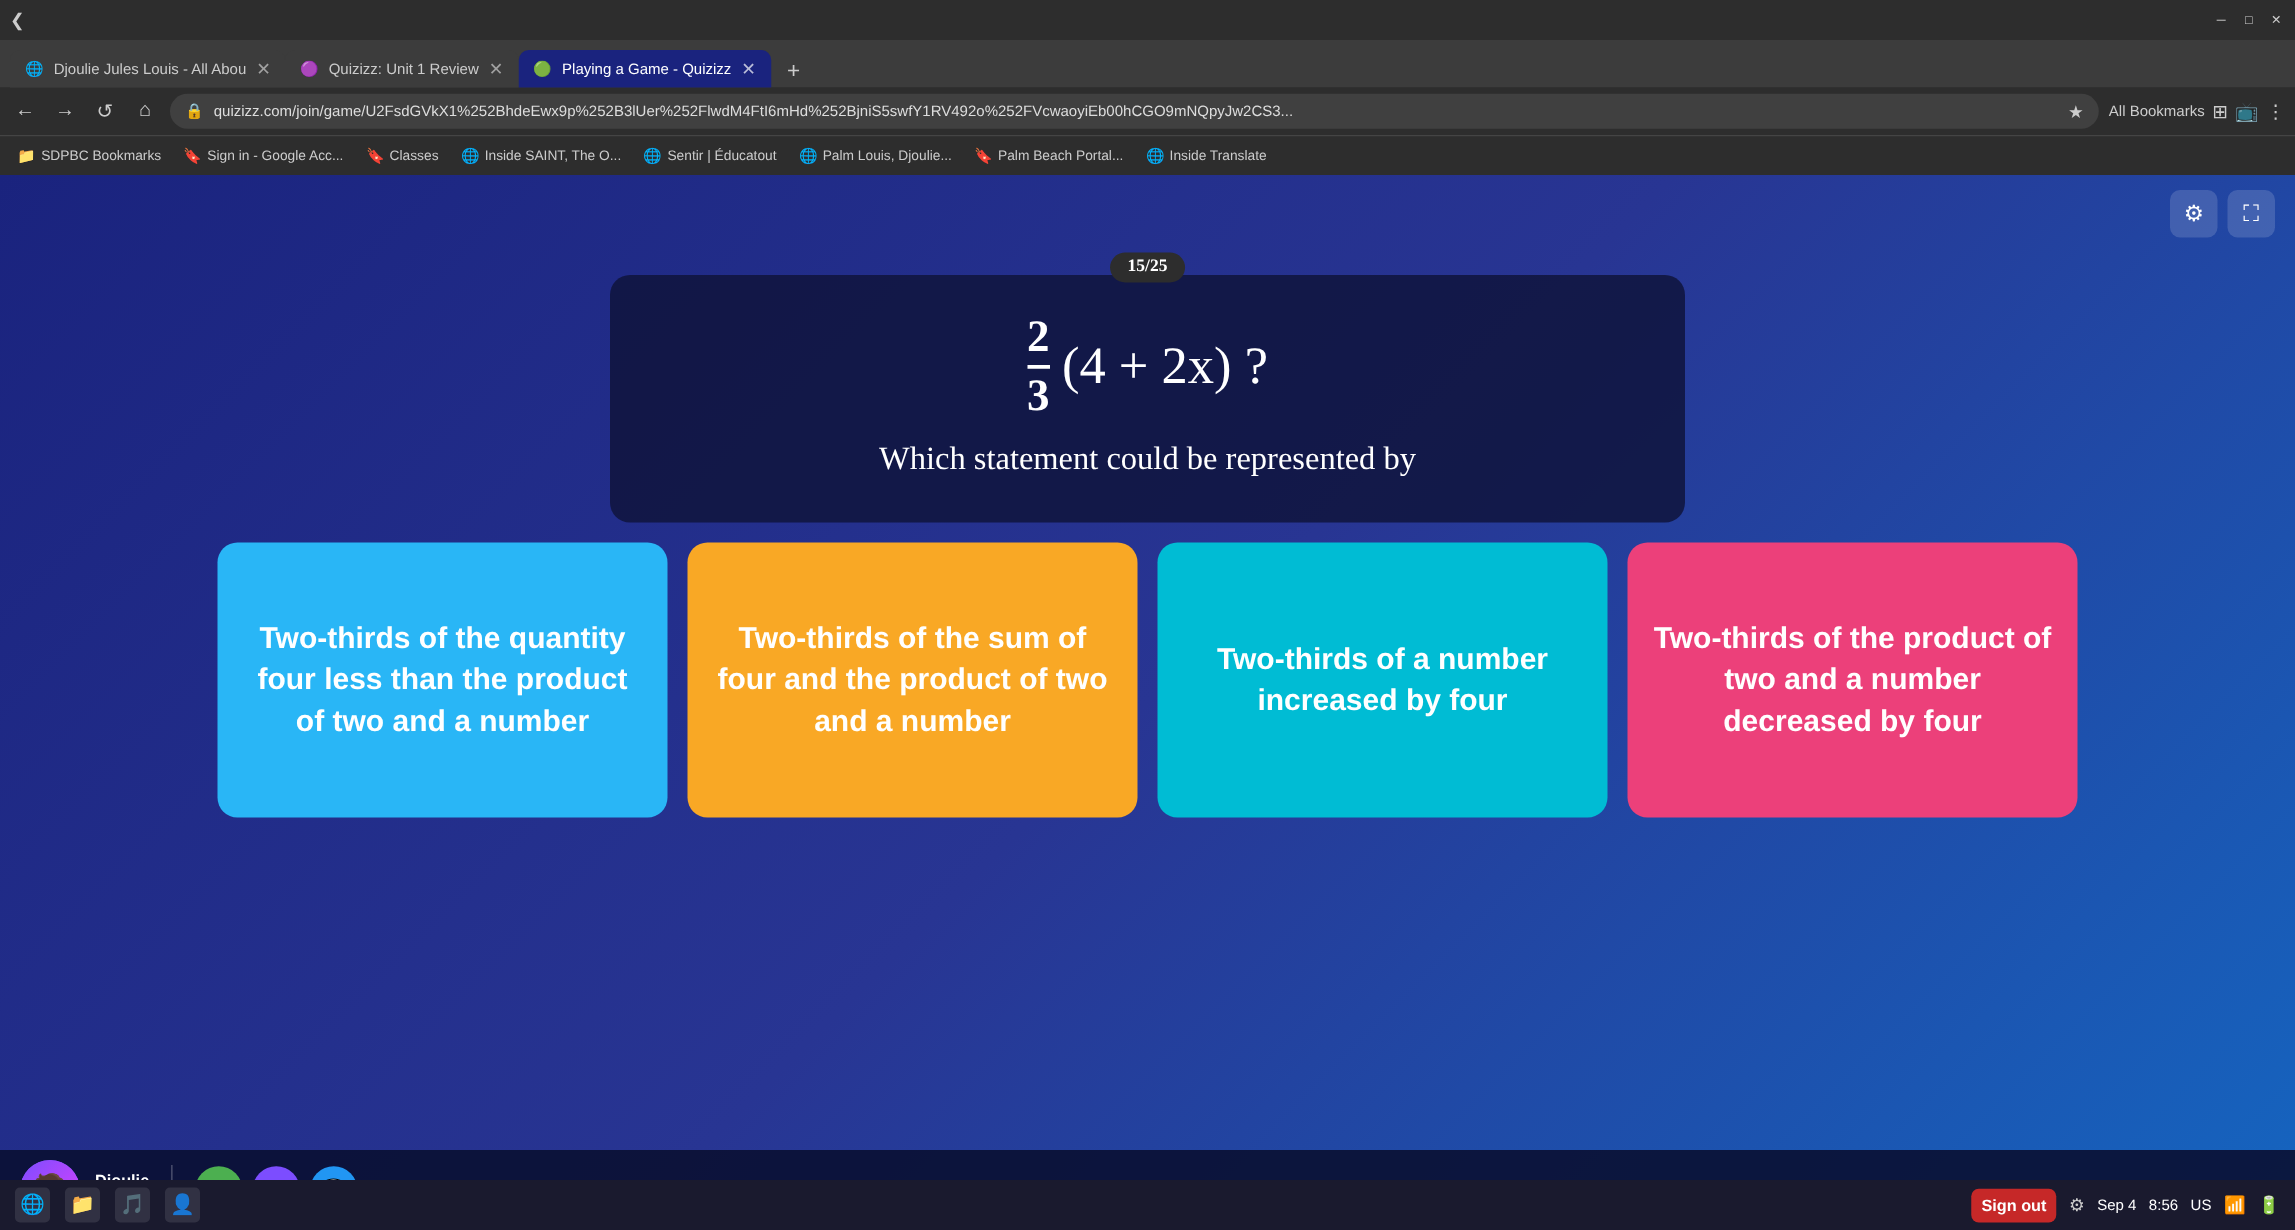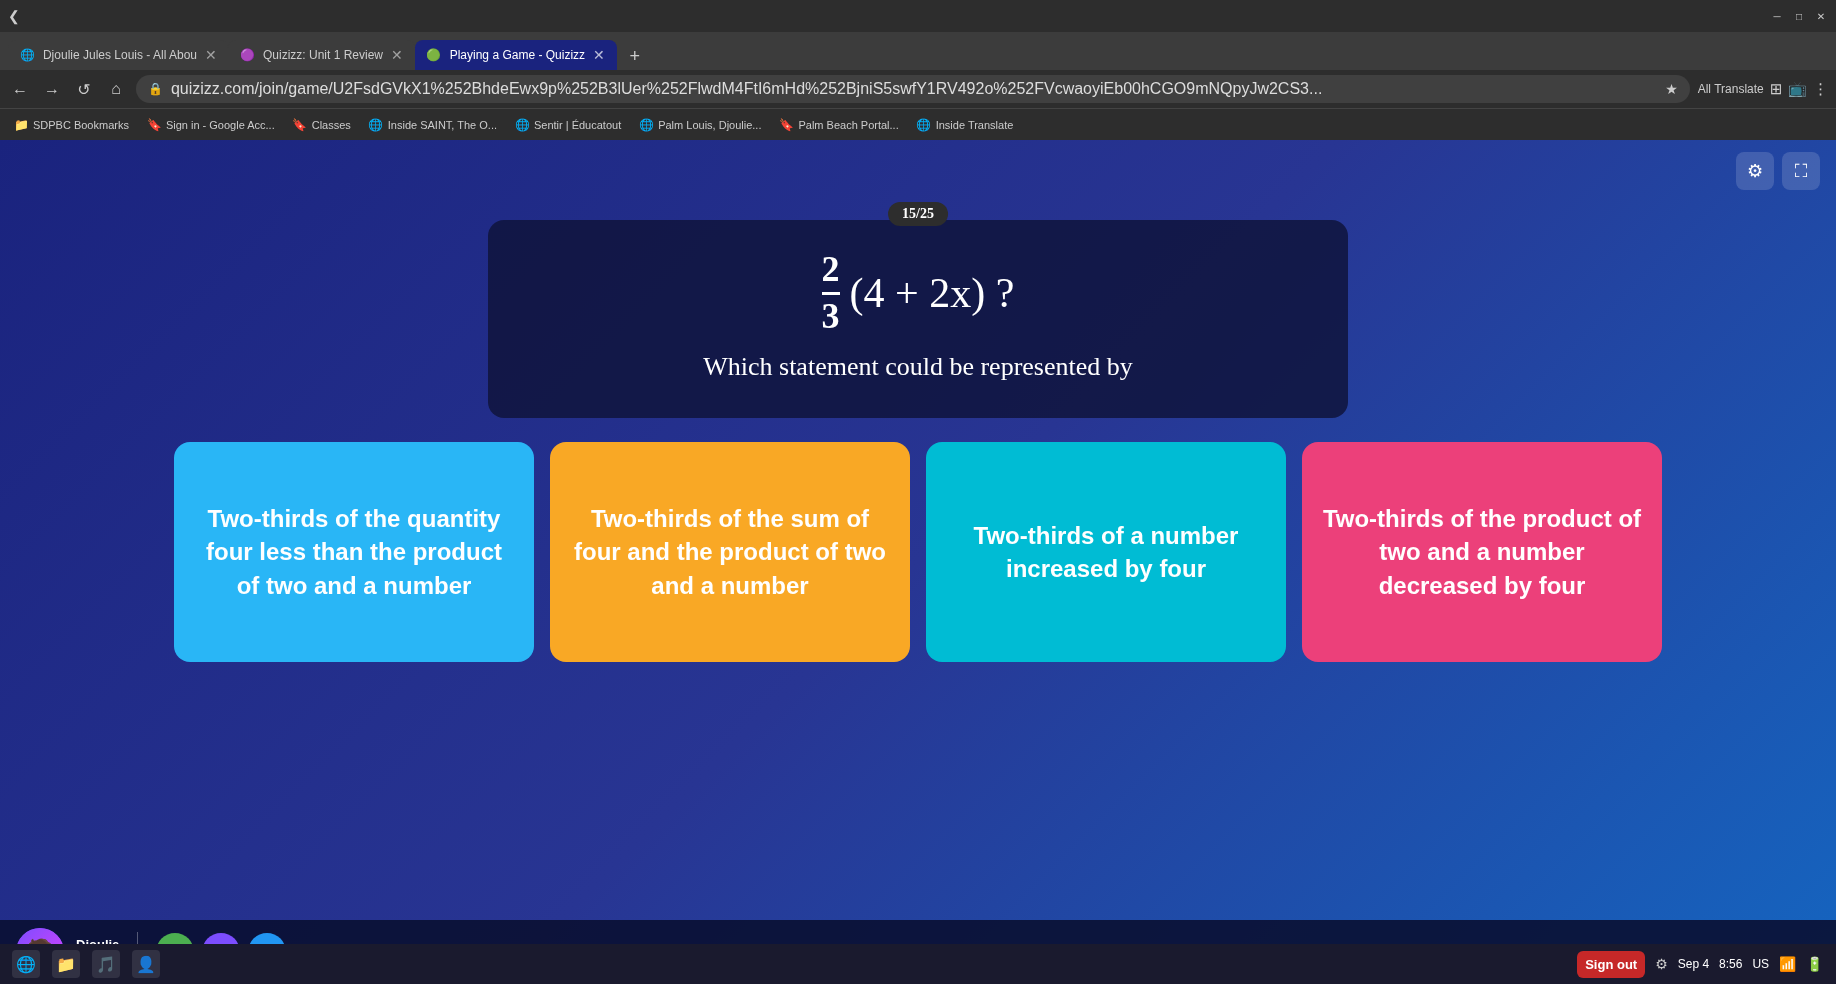--- a/index.html
+++ b/index.html
@@ -117,21 +117,21 @@
       background: #404040;
       border-radius: 20px;
       height: 28px;
       display: flex;
       align-items: center;
       padding: 0 12px;
       gap: 8px;
     }
 
     .url-text {
-      font-size: 16px;
+      font-size: 12px;
       color: #ddd;
       white-space: nowrap;
       overflow: hidden;
       text-overflow: ellipsis;
       flex: 1;
     }
 
     .star-btn {
       color: #ccc;
       font-size: 14px;
@@ -277,22 +277,21 @@
       color: #fff;
       font-size: 26px;
       font-weight: 400;
       margin-top: 8px;
     }
 
     
     .answers-grid {
       display: flex;
       gap: 16px;
-      padding: 4px 40px;
-      margin-top: 20px;
+      padding: 16px 40px;
       width: 100%;
       justify-content: center;
     }
 
     .answer-card {
       flex: 1;
       max-width: 360px;
       min-height: 220px;
       border-radius: 16px;
       display: flex;
@@ -456,21 +455,21 @@
     <div class="nav-btn">←</div>
     <div class="nav-btn">→</div>
     <div class="nav-btn">↺</div>
     <div class="nav-btn">⌂</div>
     <div class="url-box">
       <span style="color:#4fc3f7;font-size:12px;">🔒</span>
       <span class="url-text">quizizz.com/join/game/U2FsdGVkX1%252BhdeEwx9p%252B3lUer%252FlwdM4FtI6mHd%252BjniS5swfY1RV492o%252FVcwaoyiEb00hCGO9mNQpyJw2CS3...</span>
       <span class="star-btn">★</span>
     </div>
     <div class="addr-right">
-      <span class="addr-right-btn" style="font-size:12px;">All Translate</span>
+      <span class="addr-right-btn" style="font-size:12px;">All Bookmarks</span>
       <span class="addr-right-btn">⊞</span>
       <span class="addr-right-btn">📺</span>
       <span class="addr-right-btn">⋮</span>
     </div>
   </div>
 
   <div class="bookmarks-bar">
     <div class="bookmark-item">
       <span class="bm-icon">📁</span>
       <span>SDPBC Bookmarks</span>

